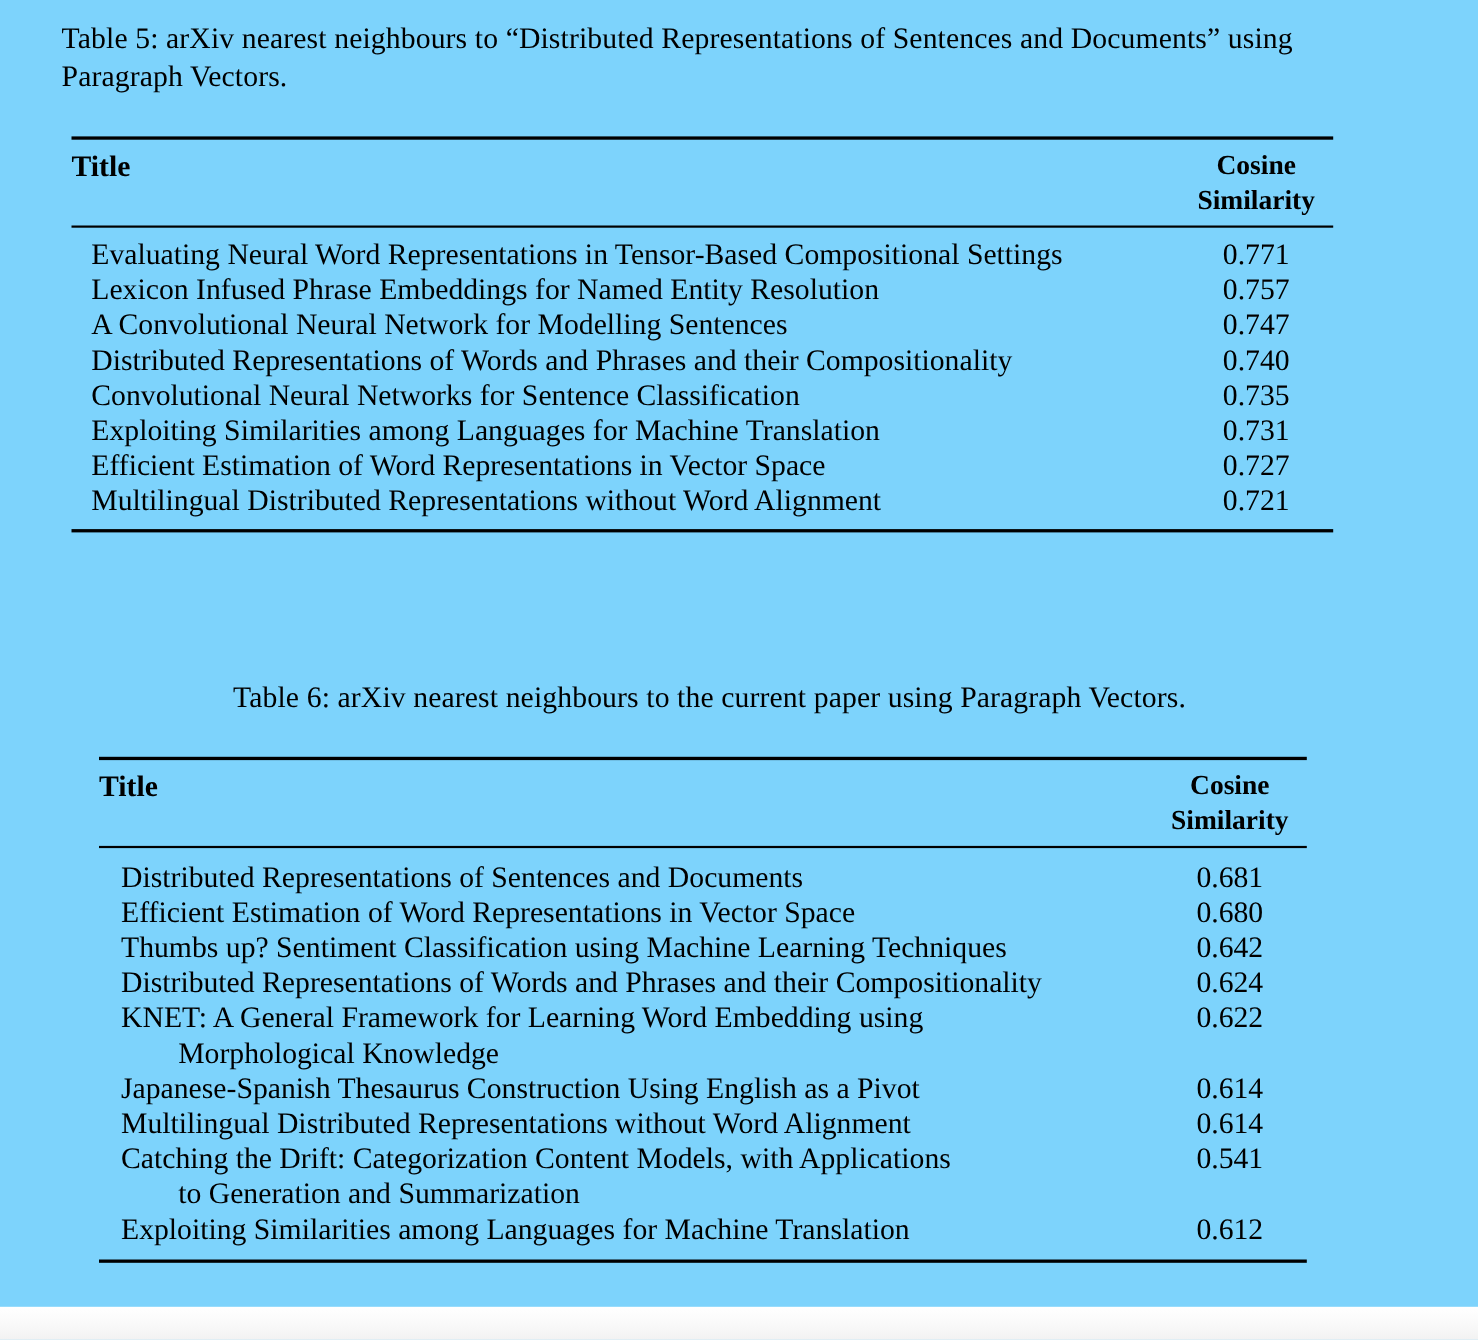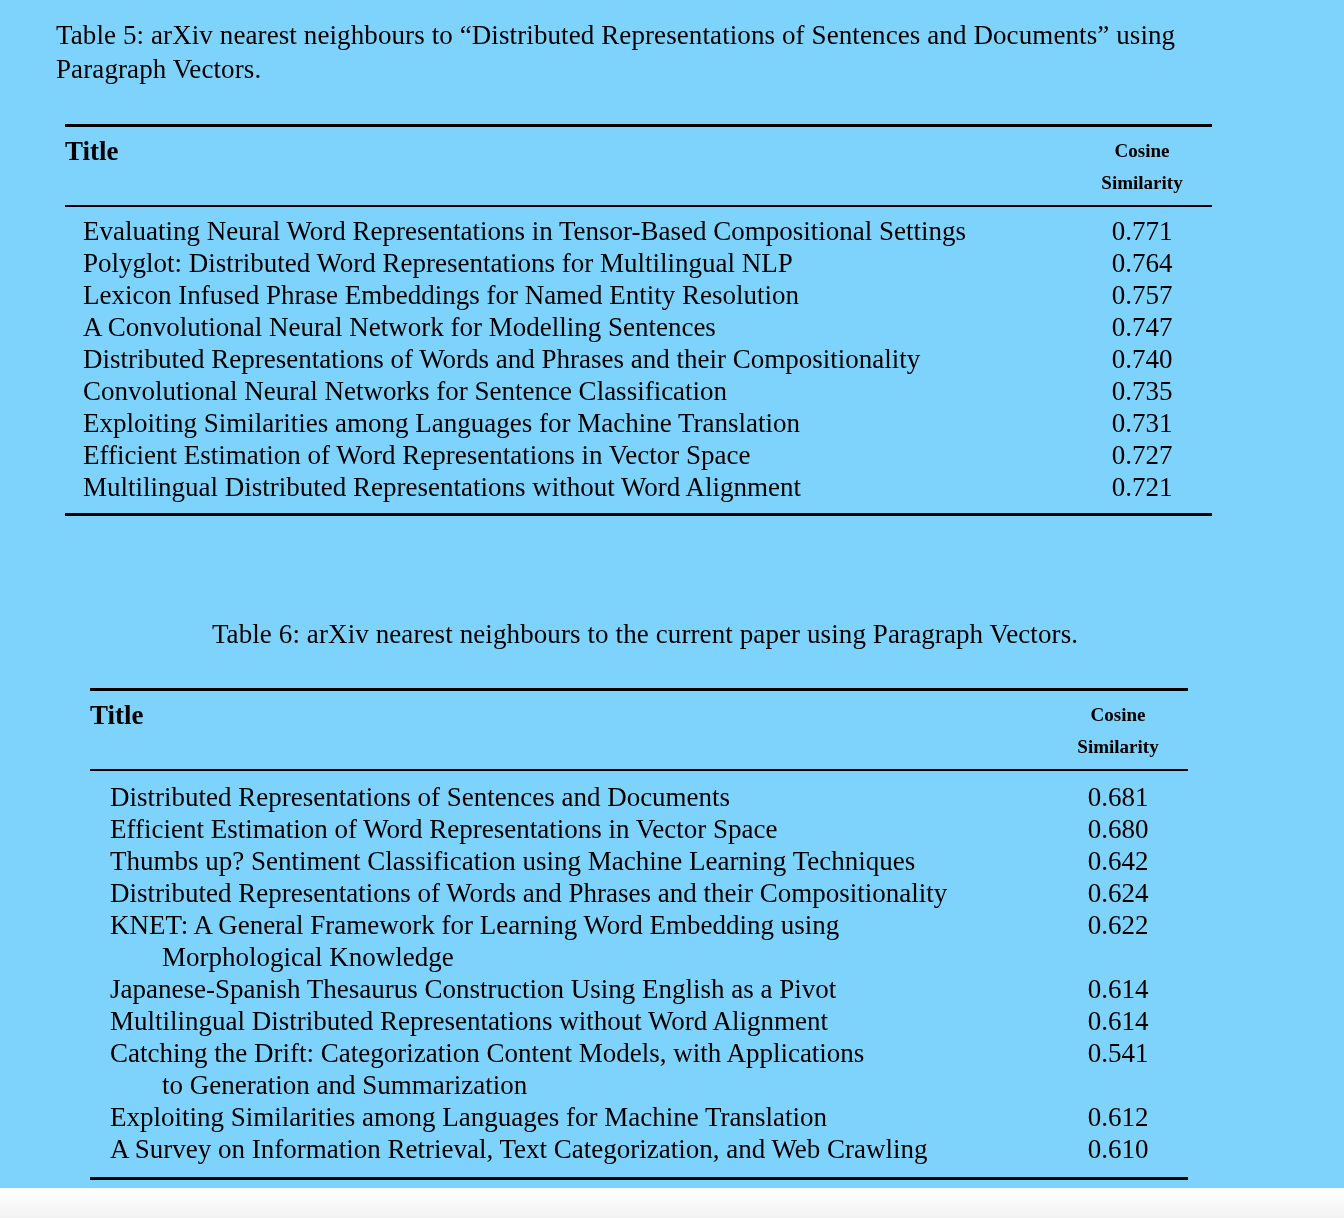--- a/index.html
+++ b/index.html
@@ -88,21 +88,21 @@
   .head-cell-title {
     font-weight: bold;
     font-size: 27px;
     line-height: 32px;
     text-align: left;
     padding-top: 8px !important;
     padding-bottom: 6px !important;
   }
   .head-cell-score {
     font-weight: bold;
-    font-size: 19px;
+    font-size: 25px;
     line-height: 32px;
     padding-top: 8px !important;
     padding-bottom: 6px !important;
   }
   .head-cell-score span {
     display: block;
   }
 
   
   .row-title {
@@ -178,24 +178,20 @@
       <colgroup>
         <col class="c-title">
         <col class="c-score">
       </colgroup>
       <tbody id="table5-body">
           <tr>
             <td class="row-title"><span>Evaluating Neural Word Representations in Tensor-Based Compositional Settings</span></td>
             <td class="row-score">0.771</td>
           </tr>
           <tr>
-            <td class="row-title"><span>Polyglot: Distributed Word Representations for Multilingual NLP</span></td>
-            <td class="row-score">0.764</td>
-          </tr>
-          <tr>
             <td class="row-title"><span>Lexicon Infused Phrase Embeddings for Named Entity Resolution</span></td>
             <td class="row-score">0.757</td>
           </tr>
           <tr>
             <td class="row-title"><span>A Convolutional Neural Network for Modelling Sentences</span></td>
             <td class="row-score">0.747</td>
           </tr>
           <tr>
             <td class="row-title"><span>Distributed Representations of Words and Phrases and their Compositionality</span></td>
             <td class="row-score">0.740</td>
@@ -281,24 +277,20 @@
             <td class="row-score">0.614</td>
           </tr>
           <tr>
             <td class="row-title"><span>Catching the Drift: Categorization Content Models, with Applications</span><span class="cont-line">to Generation and Summarization</span></td>
             <td class="row-score">0.541</td>
           </tr>
           <tr>
             <td class="row-title"><span>Exploiting Similarities among Languages for Machine Translation</span></td>
             <td class="row-score">0.612</td>
           </tr>
-          <tr>
-            <td class="row-title"><span>A Survey on Information Retrieval, Text Categorization, and Web Crawling</span></td>
-            <td class="row-score">0.610</td>
-          </tr>
         </tbody>
     </table>
 
     <div class="rule-thick"></div>
   </div>
 
   <div class="bottom-fade"></div>
 </div>
 
 </body></html>

